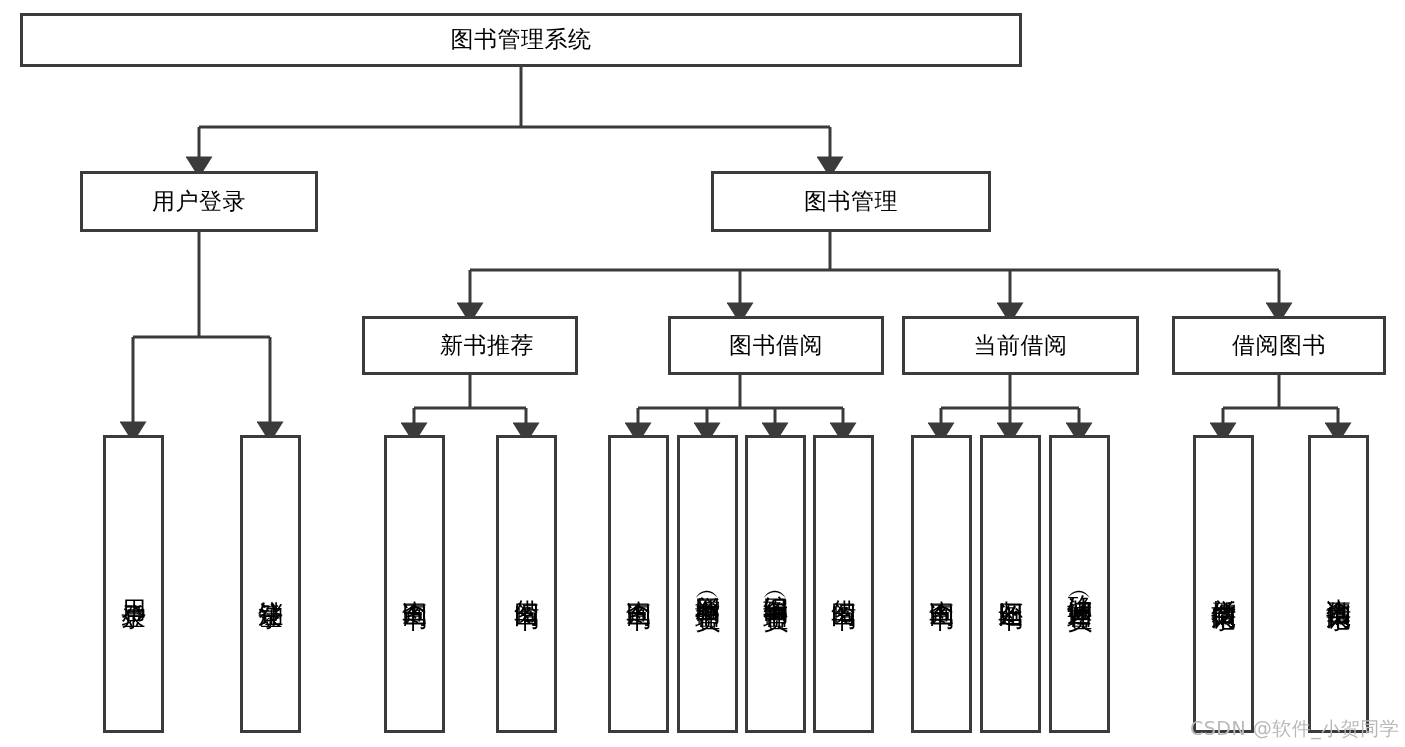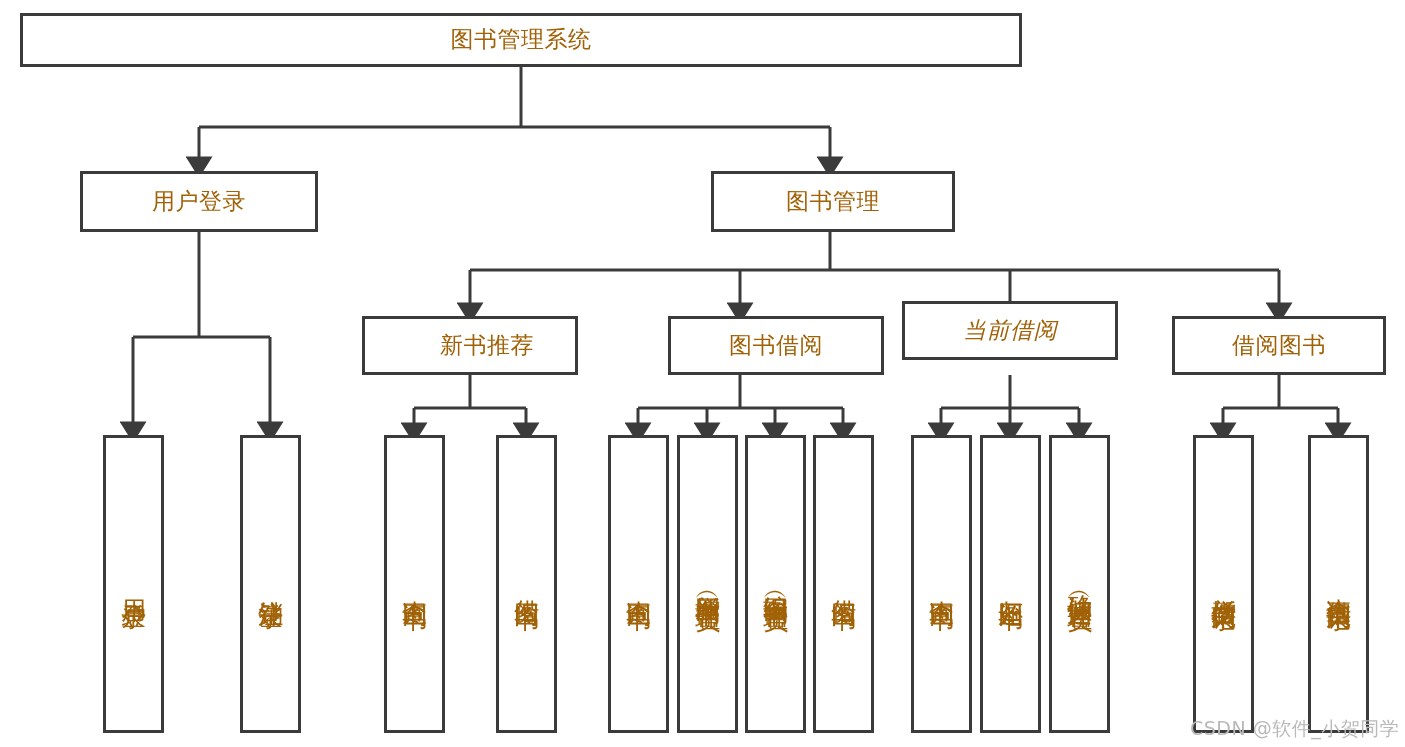--- a/index.html
+++ b/index.html
@@ -25,21 +25,21 @@
     height: 747px;
   }
   .node {
     position: absolute;
     box-sizing: border-box;
     border: 3px solid #3b3b3b;
     background: #ffffff;
     display: flex;
     align-items: center;
     justify-content: center;
-    color: #a16207;
+    color: #000000;
   }
   .node.horiz .label {
     writing-mode: horizontal-tb;
     font-size: 23px;
     letter-spacing: 0.5px;
     line-height: 1.1;
     white-space: nowrap;
   }
   .node.vert {
     align-items: center;
@@ -117,31 +117,31 @@
     </g>
   </svg>
 
   <div class="node horiz" style="left:20px; top:13px; width:1002px; height:54px;">
     <span class="label">图书管理系统</span>
   </div>
 
   <div class="node horiz" style="left:80px; top:171px; width:238px; height:61px;">
     <span class="label">用户登录</span>
   </div>
-  <div class="node horiz" style="left:711px; top:171px; width:244px; height:61px;">
+  <div class="node horiz" style="left:711px; top:171px; width:280px; height:61px;">
     <span class="label">图书管理</span>
   </div>
 
   <div class="node horiz" style="left:362px; top:316px; width:216px; height:59px;padding-left:34px;">
     <span class="label">新书推荐</span>
   </div>
   <div class="node horiz" style="left:668px; top:316px; width:216px; height:59px;">
     <span class="label">图书借阅</span>
   </div>
-  <div class="node horiz" style="left:902px; top:301px; width:216px; height:59px;font-style:italic;">
+  <div class="node horiz" style="left:902px; top:316px; width:237px; height:59px;">
     <span class="label">当前借阅</span>
   </div>
   <div class="node horiz" style="left:1172px; top:316px; width:214px; height:59px;">
     <span class="label">借阅图书</span>
   </div>
 
   <div class="node vert" style="left:103px; top:435px; width:61px; height:298px;">
     <span class="label">用户登录</span>
   </div>
   <div class="node vert" style="left:240px; top:435px; width:61px; height:298px;">

